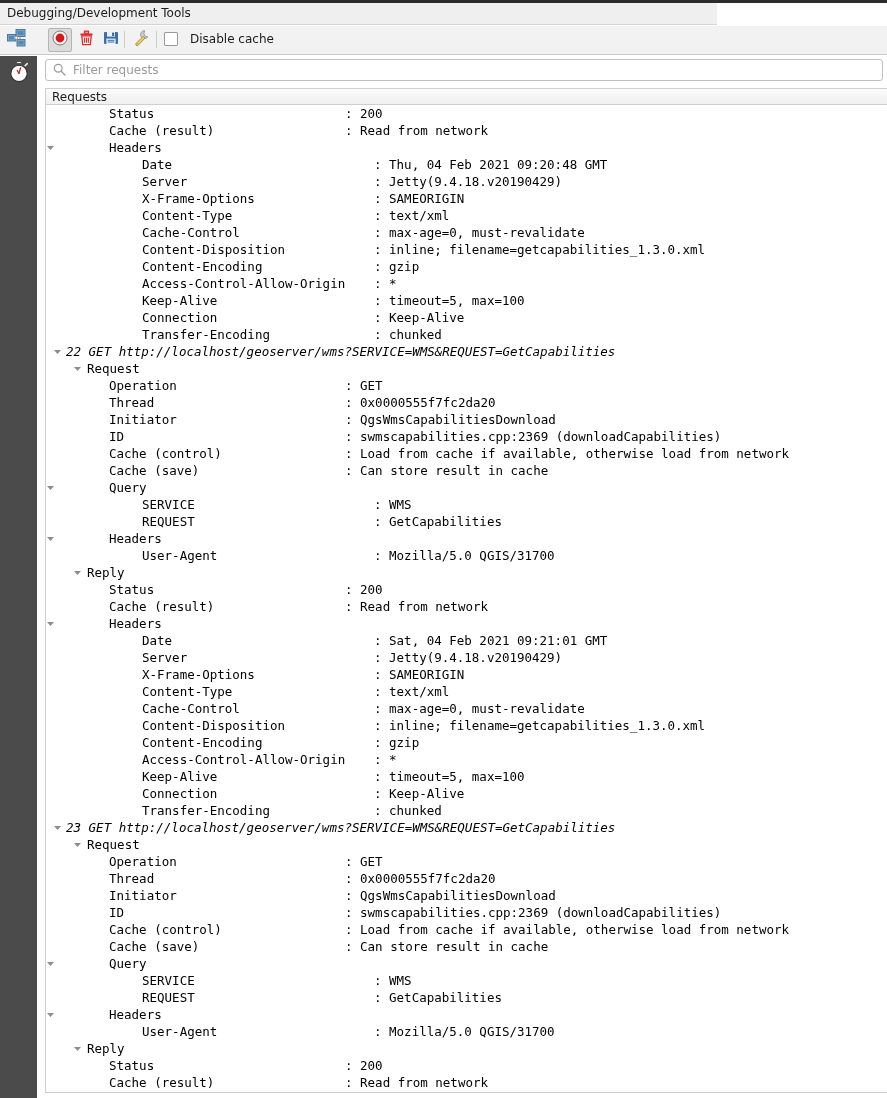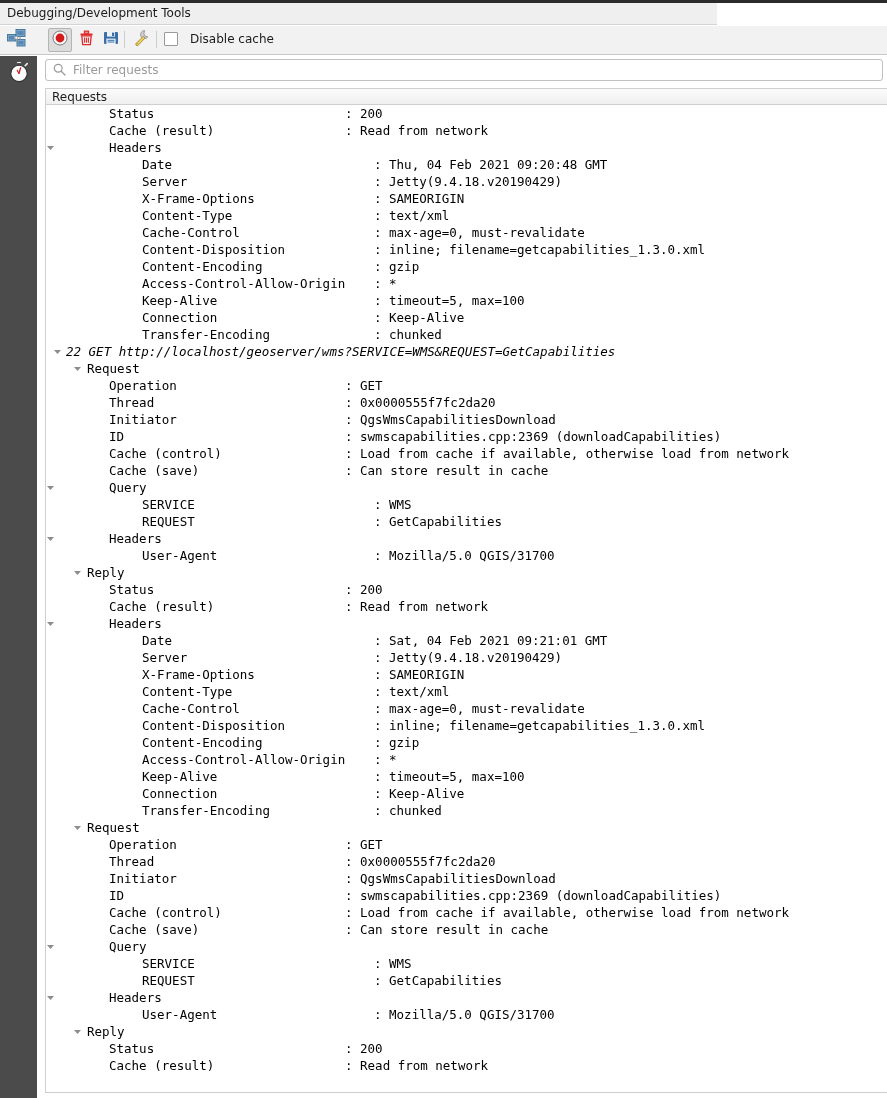--- a/index.html
+++ b/index.html
@@ -468,20 +468,28 @@
         <span class="v">: timeout=5, max=100</span>
       </div>
       <div class="row lvl3">
         <span class="k">Connection</span>
         <span class="v">: Keep-Alive</span>
       </div>
       <div class="row lvl3">
         <span class="k">Transfer-Encoding</span>
         <span class="v">: chunked</span>
       </div>
+      <div class="row lvl0">
+        <span class="twisty">
+          <svg width="9" height="9" viewBox="0 0 9 9">
+            <path d="M1 3 L8 3 L4.5 7 Z" fill="#8d8d8d"></path>
+          </svg>
+        </span>
+        <span class="k">23 GET http://localhost/geoserver/wms?SERVICE=WMS&amp;REQUEST=GetCapabilities</span>
+      </div>
       <div class="row lvl1">
         <span class="twisty">
           <svg width="9" height="9" viewBox="0 0 9 9">
             <path d="M1 3 L8 3 L4.5 7 Z" fill="#8d8d8d"></path>
           </svg>
         </span>
         <span class="k">Request</span>
       </div>
       <div class="row lvl2">
         <span class="k">Operation</span>

